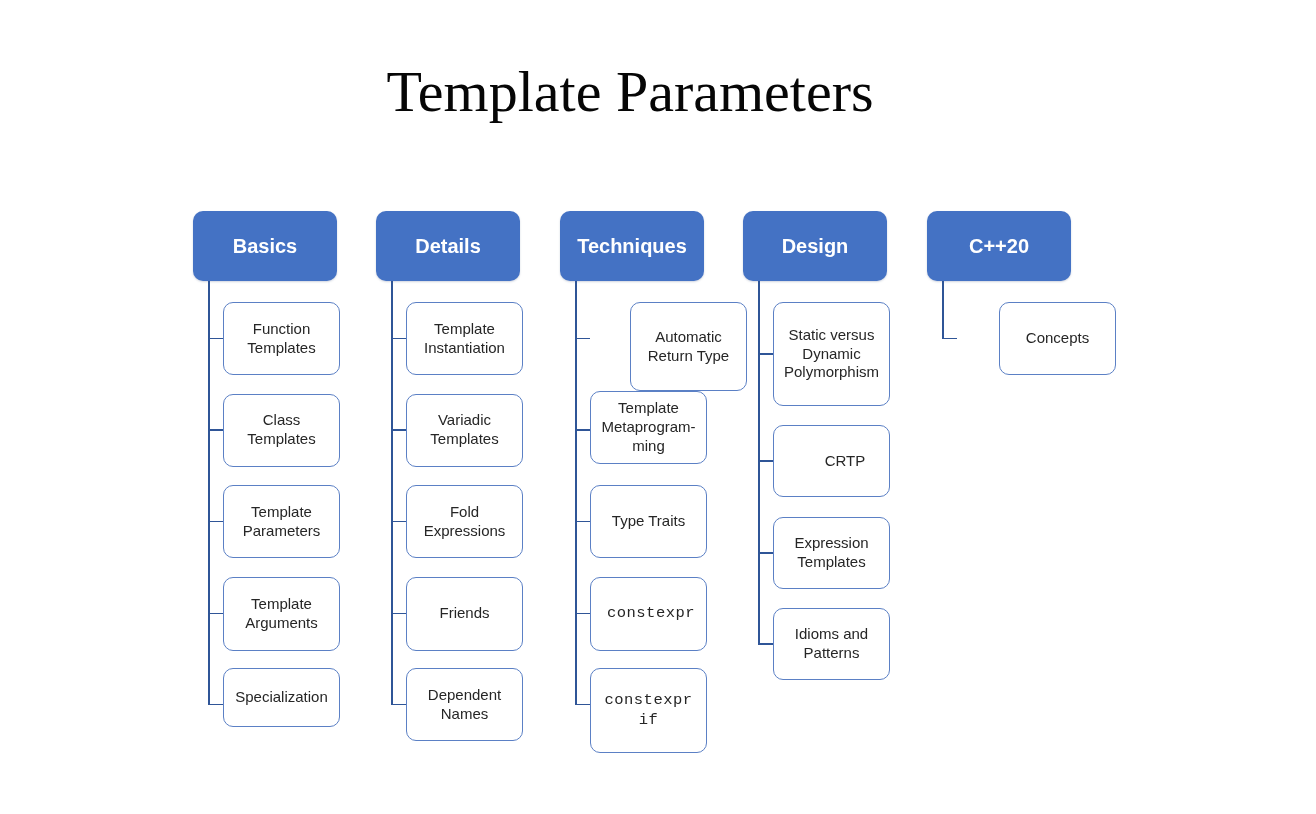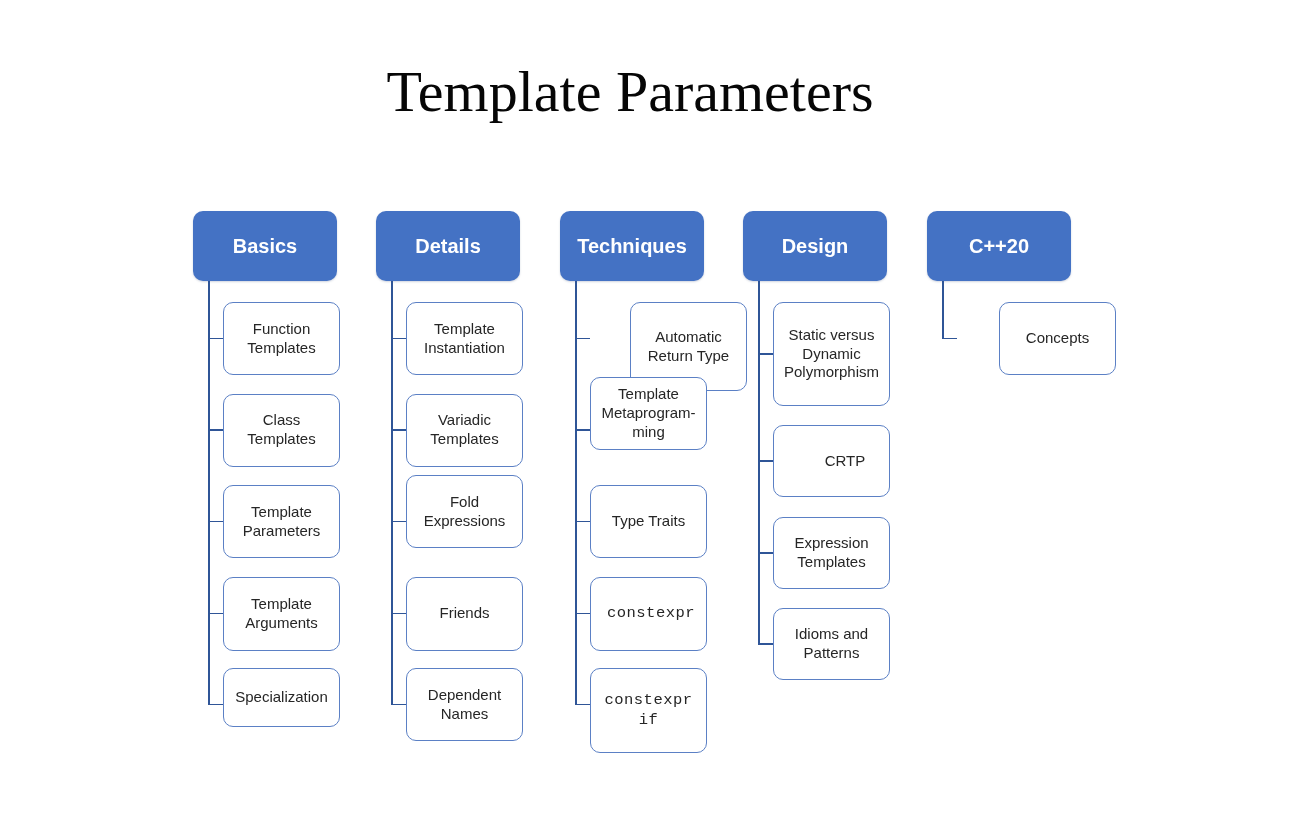--- a/index.html
+++ b/index.html
@@ -110,41 +110,41 @@
       </div>
       <div class="hstub" style="left: 391px; top: 337.75px; width: 15px;"></div>
       <div class="node" style="left: 406px; top: 302px; height: 73px;">
         <span>Template Instantiation</span>
       </div>
       <div class="hstub" style="left: 391px; top: 429.25px; width: 15px;"></div>
       <div class="node" style="left: 406px; top: 393.5px; height: 73px;">
         <span>Variadic Templates</span>
       </div>
       <div class="hstub" style="left: 391px; top: 520.75px; width: 15px;"></div>
-      <div class="node" style="left: 406px; top: 475px; height: 73px;">
+      <div class="node" style="left: 406px; top: 485px; height: 73px;">
         <span>Fold Expressions</span>
       </div>
       <div class="hstub" style="left: 391px; top: 612.75px; width: 15px;"></div>
       <div class="node" style="left: 406px; top: 576.5px; height: 74px;">
         <span>Friends</span>
       </div>
       <div class="hstub" style="left: 391px; top: 703.75px; width: 15px;"></div>
       <div class="node" style="left: 406px; top: 668px; height: 73px;">
         <span>Dependent Names</span>
       </div>
       <div class="vline" style="left: 391px; top: 281px; height: 423.5px;"></div>
       <div class="col-header" style="left: 560px; top: 211px;">
         <span>Techniques</span>
       </div>
       <div class="hstub" style="left: 575px; top: 337.75px; width: 15px;"></div>
       <div class="node" style="left: 590px; top: 302px; height: 89px; margin-left: 40px;">
         <span>Automatic Return Type</span>
       </div>
       <div class="hstub" style="left: 575px; top: 429.25px; width: 15px;"></div>
-      <div class="node" style="left: 590px; top: 377px; height: 73px; align-items: center;">
+      <div class="node" style="left: 590px; top: 391px; height: 73px; align-items: center;">
         <span>Template Metaprogram-
 ming</span>
       </div>
       <div class="hstub" style="left: 575px; top: 520.75px; width: 15px;"></div>
       <div class="node" style="left: 590px; top: 485px; height: 73px;">
         <span>Type Traits</span>
       </div>
       <div class="hstub" style="left: 575px; top: 612.75px; width: 15px;"></div>
       <div class="node" style="left: 590px; top: 576.5px; height: 74px; padding-left: 12px;">
         <span class="code">constexpr</span>

